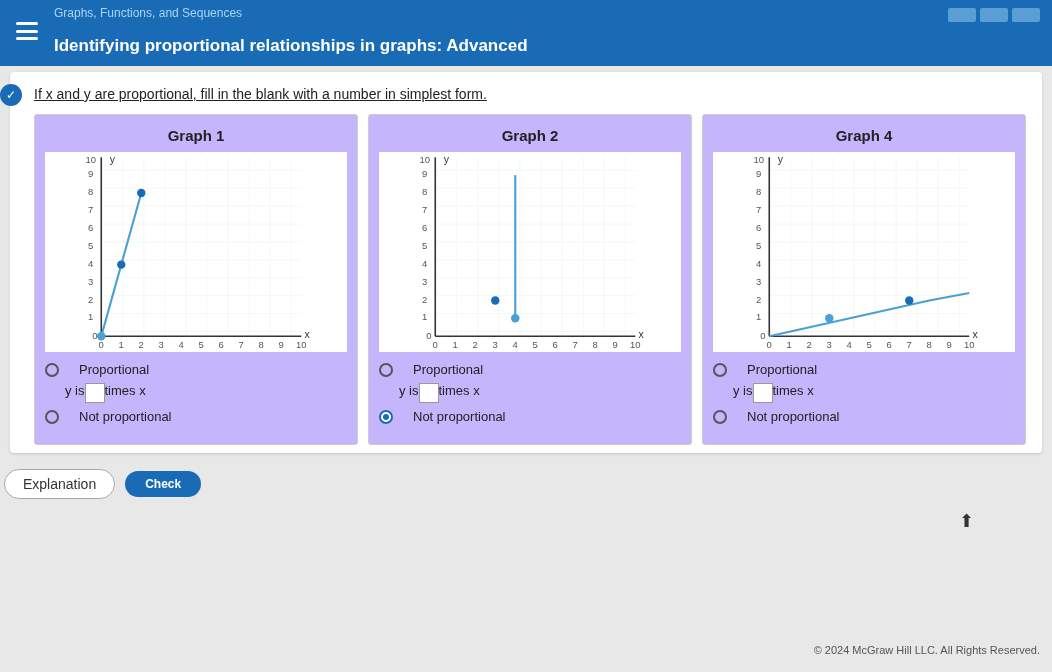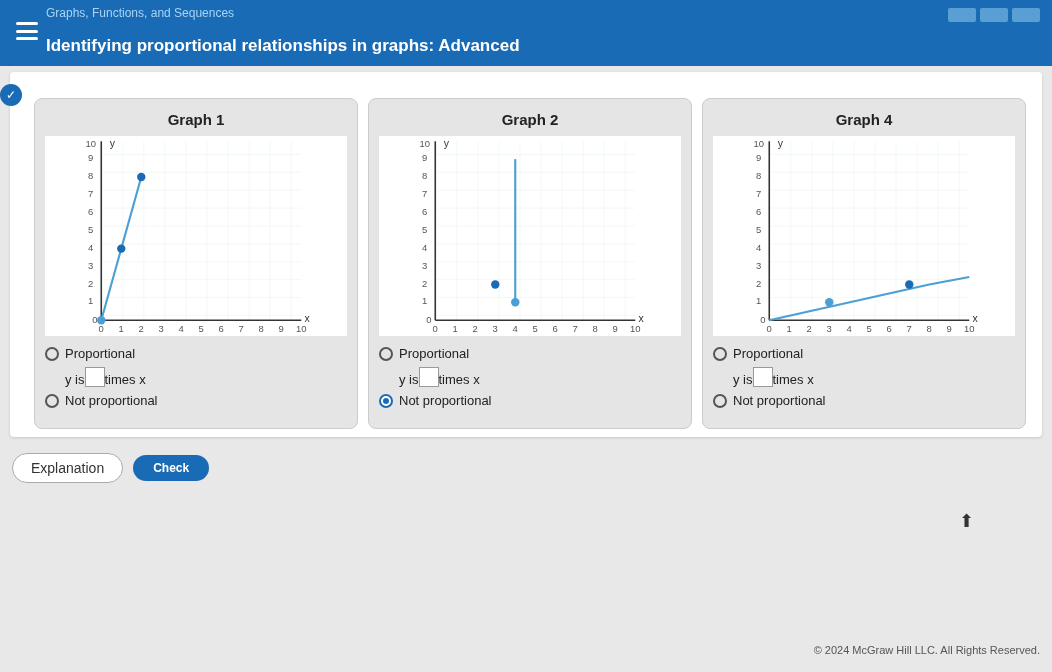--- a/index.html
+++ b/index.html
@@ -9,21 +9,21 @@
       background: #1a6bb5;
       color: white;
       padding: 6px 16px 8px 16px;
       display: flex;
       align-items: flex-start;
       flex-direction: column;
     }
     .header-top {
       display: flex;
       align-items: center;
-      gap: 8px;
+      gap: 16px;
       margin-bottom: 2px;
     }
     .hamburger-icon {
       width: 22px; height: 18px; display: flex; flex-direction: column; justify-content: space-between; cursor: pointer;
     }
     .hamburger-icon span { display: block; height: 3px; background: white; border-radius: 2px; }
     .header-subtitle { font-size: 12px; color: #a8d4f5; }
     .header-title { font-size: 17px; font-weight: bold; color: white; margin-top: 16px; }
     .window-controls {
       position: absolute; top: 8px; right: 12px;
@@ -37,62 +37,62 @@
       font-size: 12px; display: flex; align-items: center; justify-content: center;
     }
 
     .instruction { font-size: 14px; color: #222; margin-bottom: 4px; }
     .instruction span { text-decoration: underline; }
 
     .graphs-container {
       display: flex; gap: 10px; margin-top: 12px;
     }
     .graph-panel {
-      flex: 1; border: 1px solid #ccc; border-radius: 8px;
+      flex: 1; border: 1px solid #ccc; border-radius: 3px;
       padding: 12px 10px 14px 10px;
-      background: #e5e5e5;
+      background: #c4b5fd;
     }
     .graph-title {
       text-align: center; font-size: 15px; font-weight: bold;
       margin-bottom: 8px; color: #222;
     }
 
     .graph-area {
       width: 100%; height: 200px; position: relative;
       background: white;
     }
     svg.graph-svg { width: 100%; height: 100%; }
 
     .radio-group { margin-top: 10px; }
     .radio-row {
-      display: flex; align-items: center; gap: 6px;
+      display: flex; align-items: center; gap: 20px;
       margin-bottom: 6px; font-size: 13px; color: #222;
     }
     .radio-btn {
       width: 14px; height: 14px; border: 2px solid #555;
       border-radius: 50%; display: inline-block; cursor: pointer;
       flex-shrink: 0;
     }
     .radio-btn.checked { border-color: #1a6bb5; background: white; position: relative; }
     .radio-btn.checked::after {
       content: ''; position: absolute; top: 2px; left: 2px;
       width: 6px; height: 6px; background: #1a6bb5; border-radius: 50%;
     }
     .times-row {
-      display: flex; align-items: flex-end; 
+      display: flex; align-items: flex-start; 
       font-size: 13px; color: #222; margin-left: 20px; margin-bottom: 6px;
     }
     .input-box {
       width: 20px; height: 20px; border: 1px solid #999;
       display: inline-block; background: white;
     }
 
     .bottom-bar {
       display: flex; align-items: center; gap: 10px;
-      padding: 10px 12px; margin-top: 4px;
+      padding: 10px 4px; margin-top: 4px;
     }
     .explanation-btn {
       background: white; border: 1px solid #aaa;
       border-radius: 20px; padding: 6px 18px;
       font-size: 14px; cursor: pointer; color: #333;
     }
     .check-btn {
       background: #1a6bb5; color: white; border: none;
       border-radius: 20px; padding: 6px 20px;
       font-size: 12px; cursor: pointer; font-weight: bold;
@@ -124,20 +124,23 @@
     <div class="win-btn"></div>
     <div class="win-btn"></div>
     <div class="win-btn"></div>
   </div>
 </div>
 
 <div style="position:relative; margin: 6px 10px; background: white; border-radius: 4px; padding: 14px 16px 8px 24px; box-shadow: 0 1px 3px rgba(0,0,0,0.15);">
 
   <button class="chevron-btn">✓</button>
 
+  <p class="instruction">
+    <span>If x and y are proportional, fill in the blank with a number in </span><span style="text-decoration:underline;">simplest form</span><span>.</span>
+  </p>
 
   <div class="graphs-container">
 
     <div class="graph-panel">
       <div class="graph-title">Graph 1</div>
       <div class="graph-area">
         <svg class="graph-svg" viewBox="0 0 220 190">
 
           <defs>
             <pattern id="grid1" width="20" height="17" patternUnits="userSpaceOnUse">

